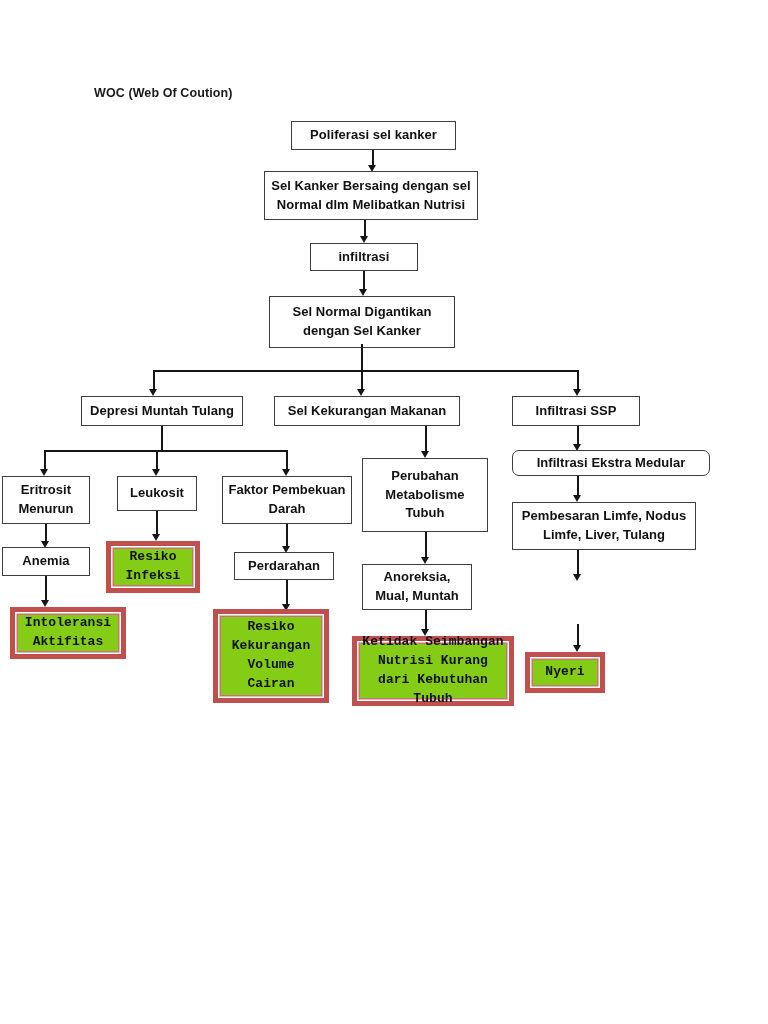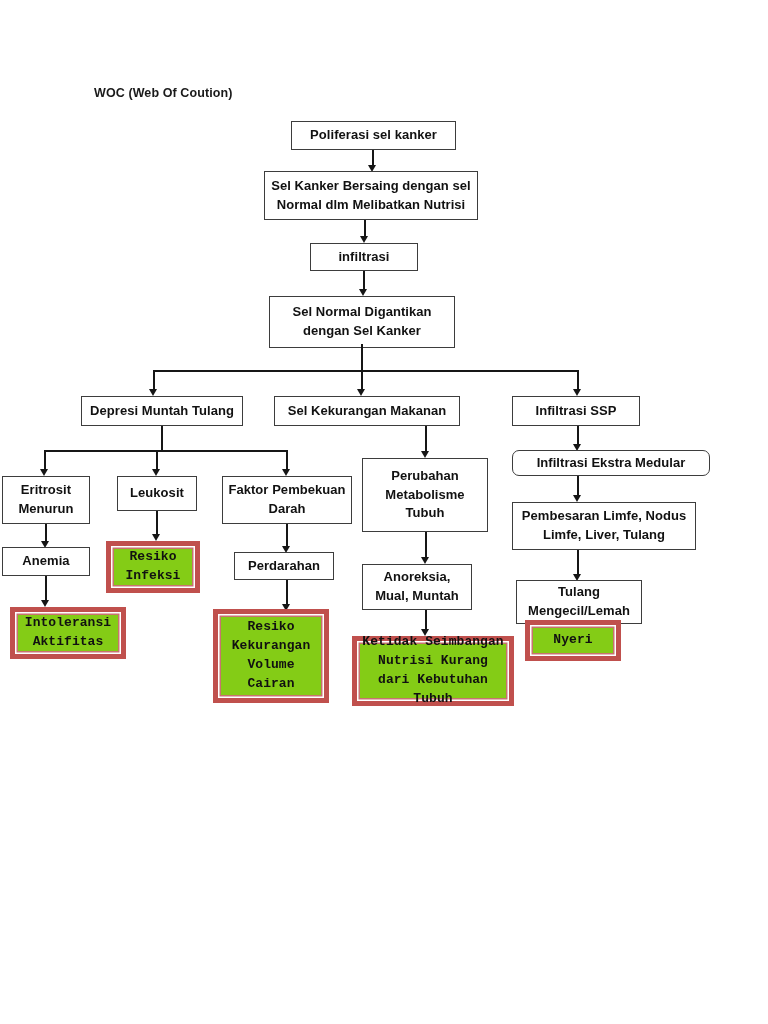--- a/index.html
+++ b/index.html
@@ -183,20 +183,19 @@
   <div class="node" style="left:512px; top:450px; width:198px; height:26px;border-radius:7px;">Infiltrasi Ekstra Medular</div>
 
   <div class="ln v" style="left:577px; top:476px; width:1.6px; height:22px;"></div>
   <div class="arw" style="left:573px; top:495px;"></div>
 
   <div class="node" style="left:512px; top:502px; width:184px; height:48px;">Pembesaran Limfe, Nodus Limfe, Liver, Tulang</div>
 
   <div class="ln v" style="left:577px; top:550px; width:1.6px; height:27px;"></div>
   <div class="arw" style="left:573px; top:574px;"></div>
 
-  <div class="node" style="left:516px; top:580px; width:126px; height:44px;">Tulang Mengecil/Lemah</div>
 
   <div class="ln v" style="left:577px; top:624px; width:1.6px; height:24px;"></div>
   <div class="arw" style="left:573px; top:645px;"></div>
 
-  <div class="node red" style="left:525px; top:620px; width:96px; height:41px;">Nyeri</div>
+  <div class="node red" style="left:525px; top:652px; width:80px; height:41px;">Nyeri</div>
 
 </div>
 
 </body></html>

